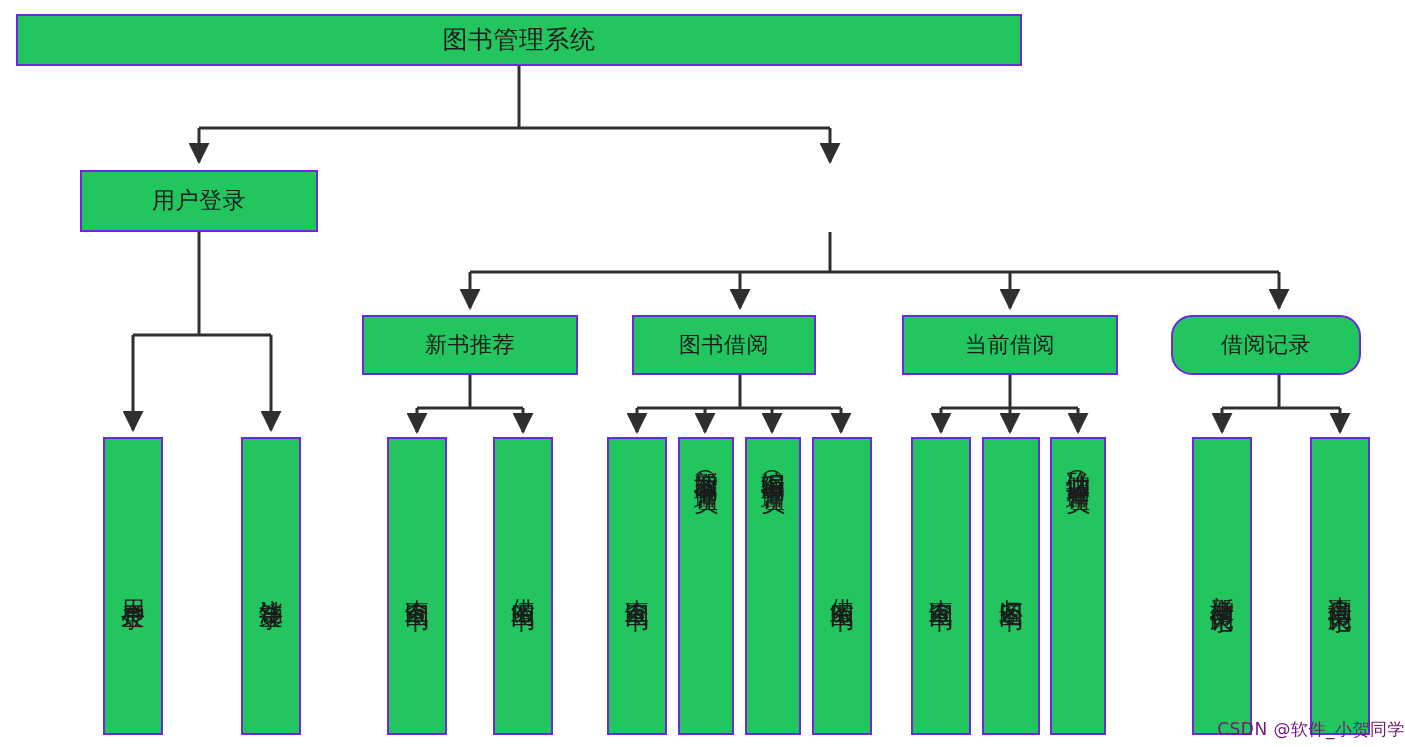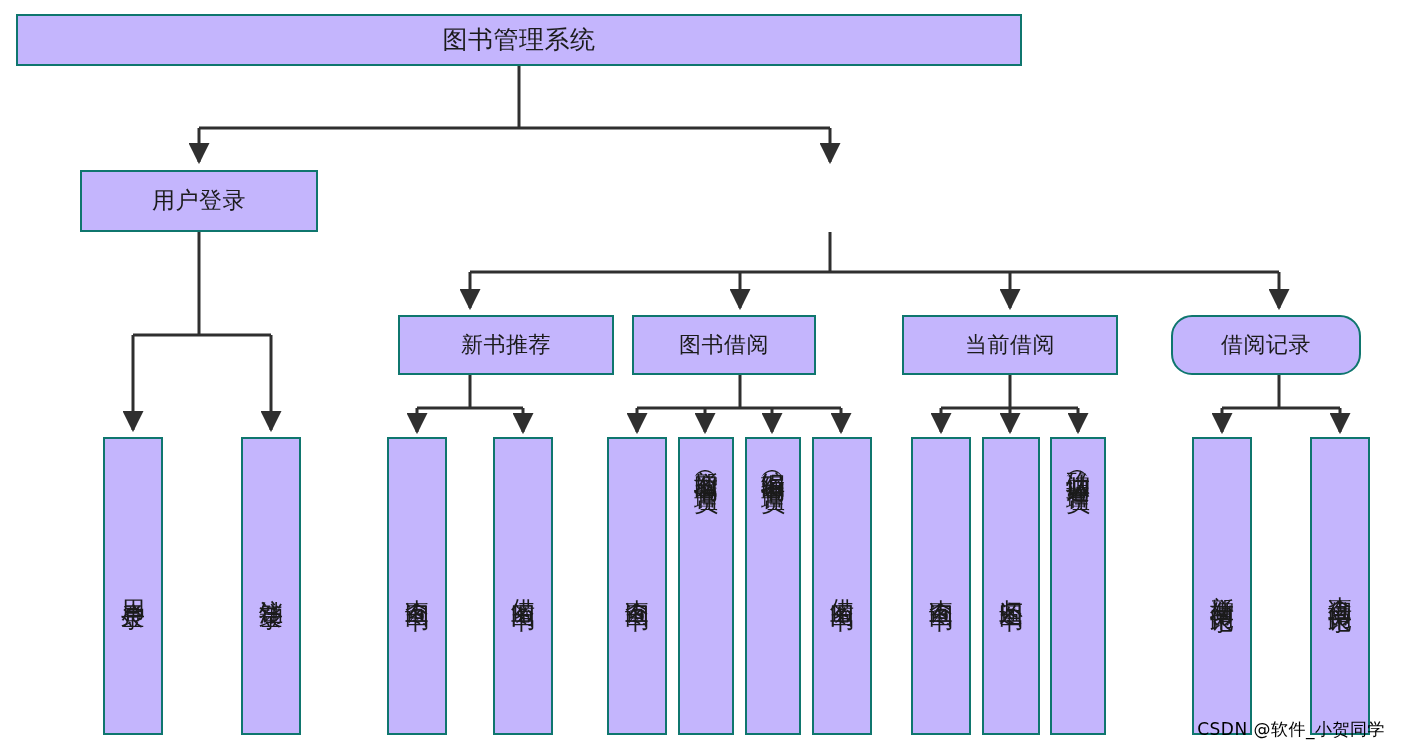--- a/index.html
+++ b/index.html
@@ -21,22 +21,22 @@
   #diagram-svg {
     position: absolute;
     left: 0;
     top: 0;
     width: 1405px;
     height: 747px;
   }
   .node-box {
     position: absolute;
     box-sizing: border-box;
-    background: #c4b5fd;
-    border: 2px solid #0f766e;
+    background: #22c55e;
+    border: 2px solid #6d28d9;
     display: flex;
     align-items: center;
     justify-content: center;
     overflow: hidden;
     text-align: right;
   }
   .node-label {
     color: #1b1b1b;
     line-height: 1.18;
     letter-spacing: 0.5px;
@@ -65,24 +65,24 @@
   }
   .node-leaf.leaf-tall .node-label {
     padding-top: 4px;
   }
   .node-leaf.leaf-mid {
     align-items: center;
     padding-top: 0;
   }
   #watermark {
     position: absolute;
-    right: 20px;
+    right: 0;
     bottom: 6px;
     font-size: 17px;
-    color: #000000;
+    color: #701a75;
     letter-spacing: 0.5px;
     white-space: nowrap;
     pointer-events: none;
   }
 </style>
 </head>
 <body>
 
 <div id="diagram-root">
 
@@ -137,21 +137,21 @@
   </svg>
 
   <div class="node-box node-root" style="left:16px; top:14px; width:1006px; height:52px;">
     <span class="node-label">图书管理系统</span>
   </div>
 
   <div class="node-box node-l2" style="left:80px; top:170px; width:238px; height:62px;">
     <span class="node-label">用户登录</span>
   </div>
 
-  <div class="node-box node-l3" style="left:362px; top:315px; width:216px; height:60px;margin-left:36px;">
+  <div class="node-box node-l3" style="left:362px; top:315px; width:216px; height:60px;">
     <span class="node-label">新书推荐</span>
   </div>
   <div class="node-box node-l3" style="left:632px; top:315px; width:184px; height:60px;">
     <span class="node-label">图书借阅</span>
   </div>
   <div class="node-box node-l3" style="left:902px; top:315px; width:216px; height:60px;">
     <span class="node-label">当前借阅</span>
   </div>
   <div class="node-box node-l3" style="left:1171px; top:315px; width:190px; height:60px;border-radius:21px;">
     <span class="node-label">借阅记录</span>

